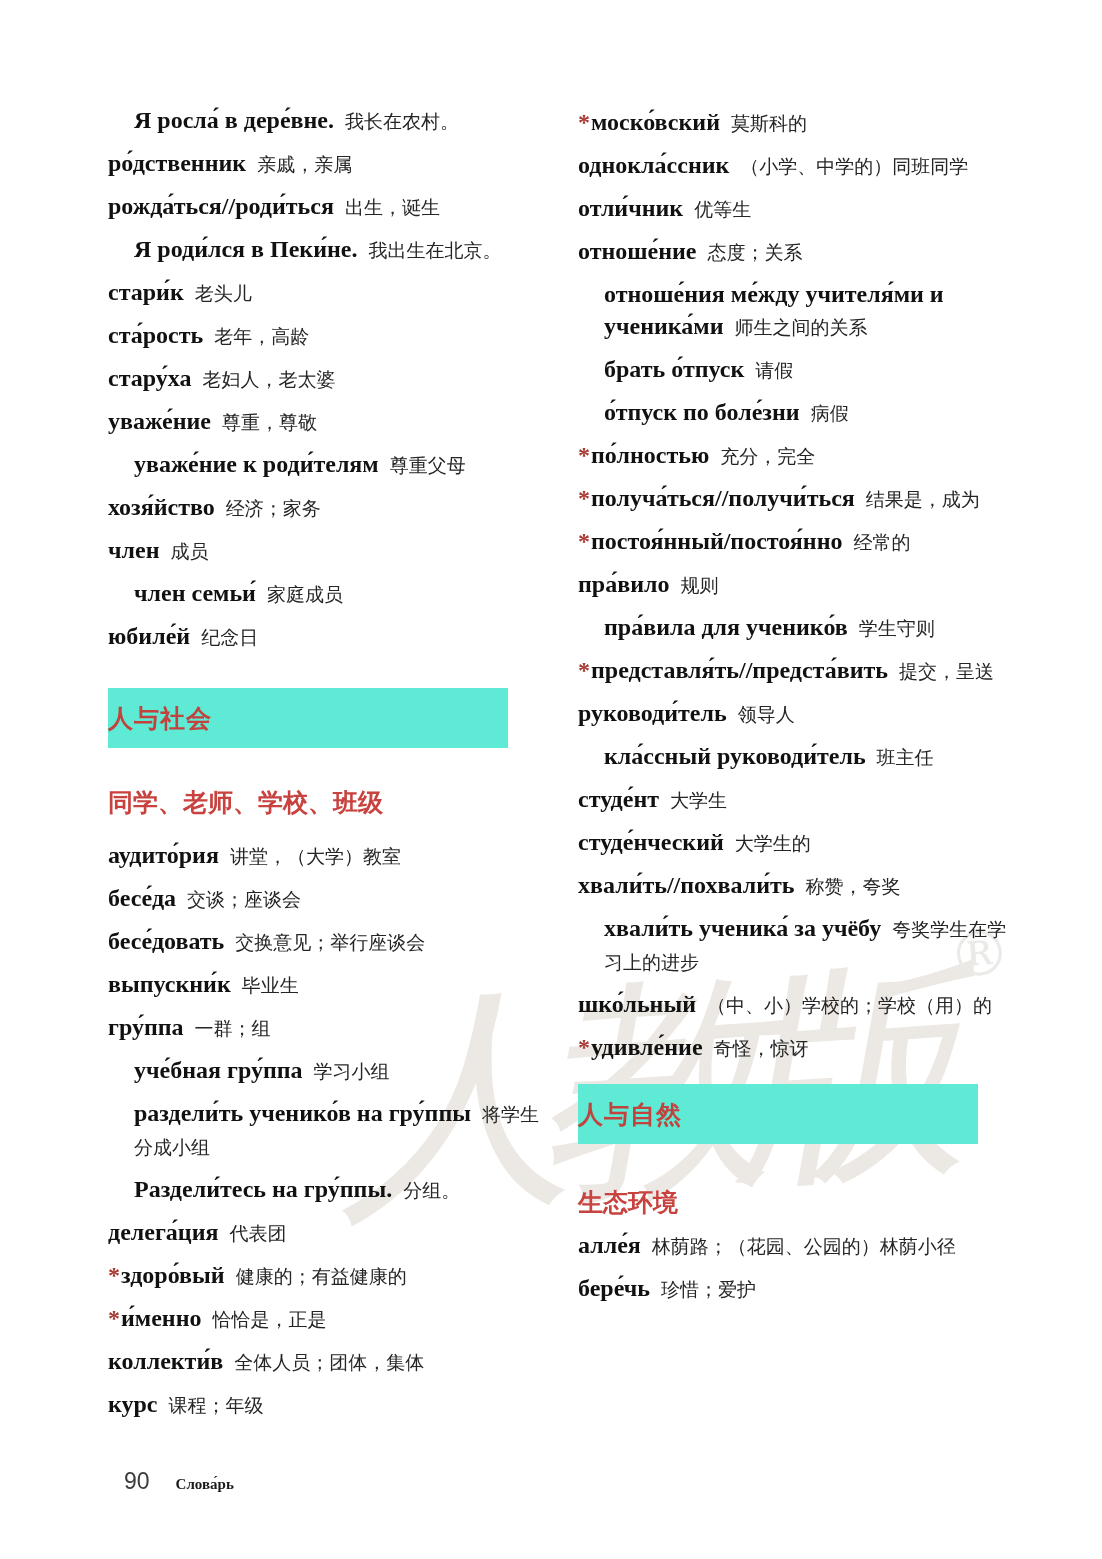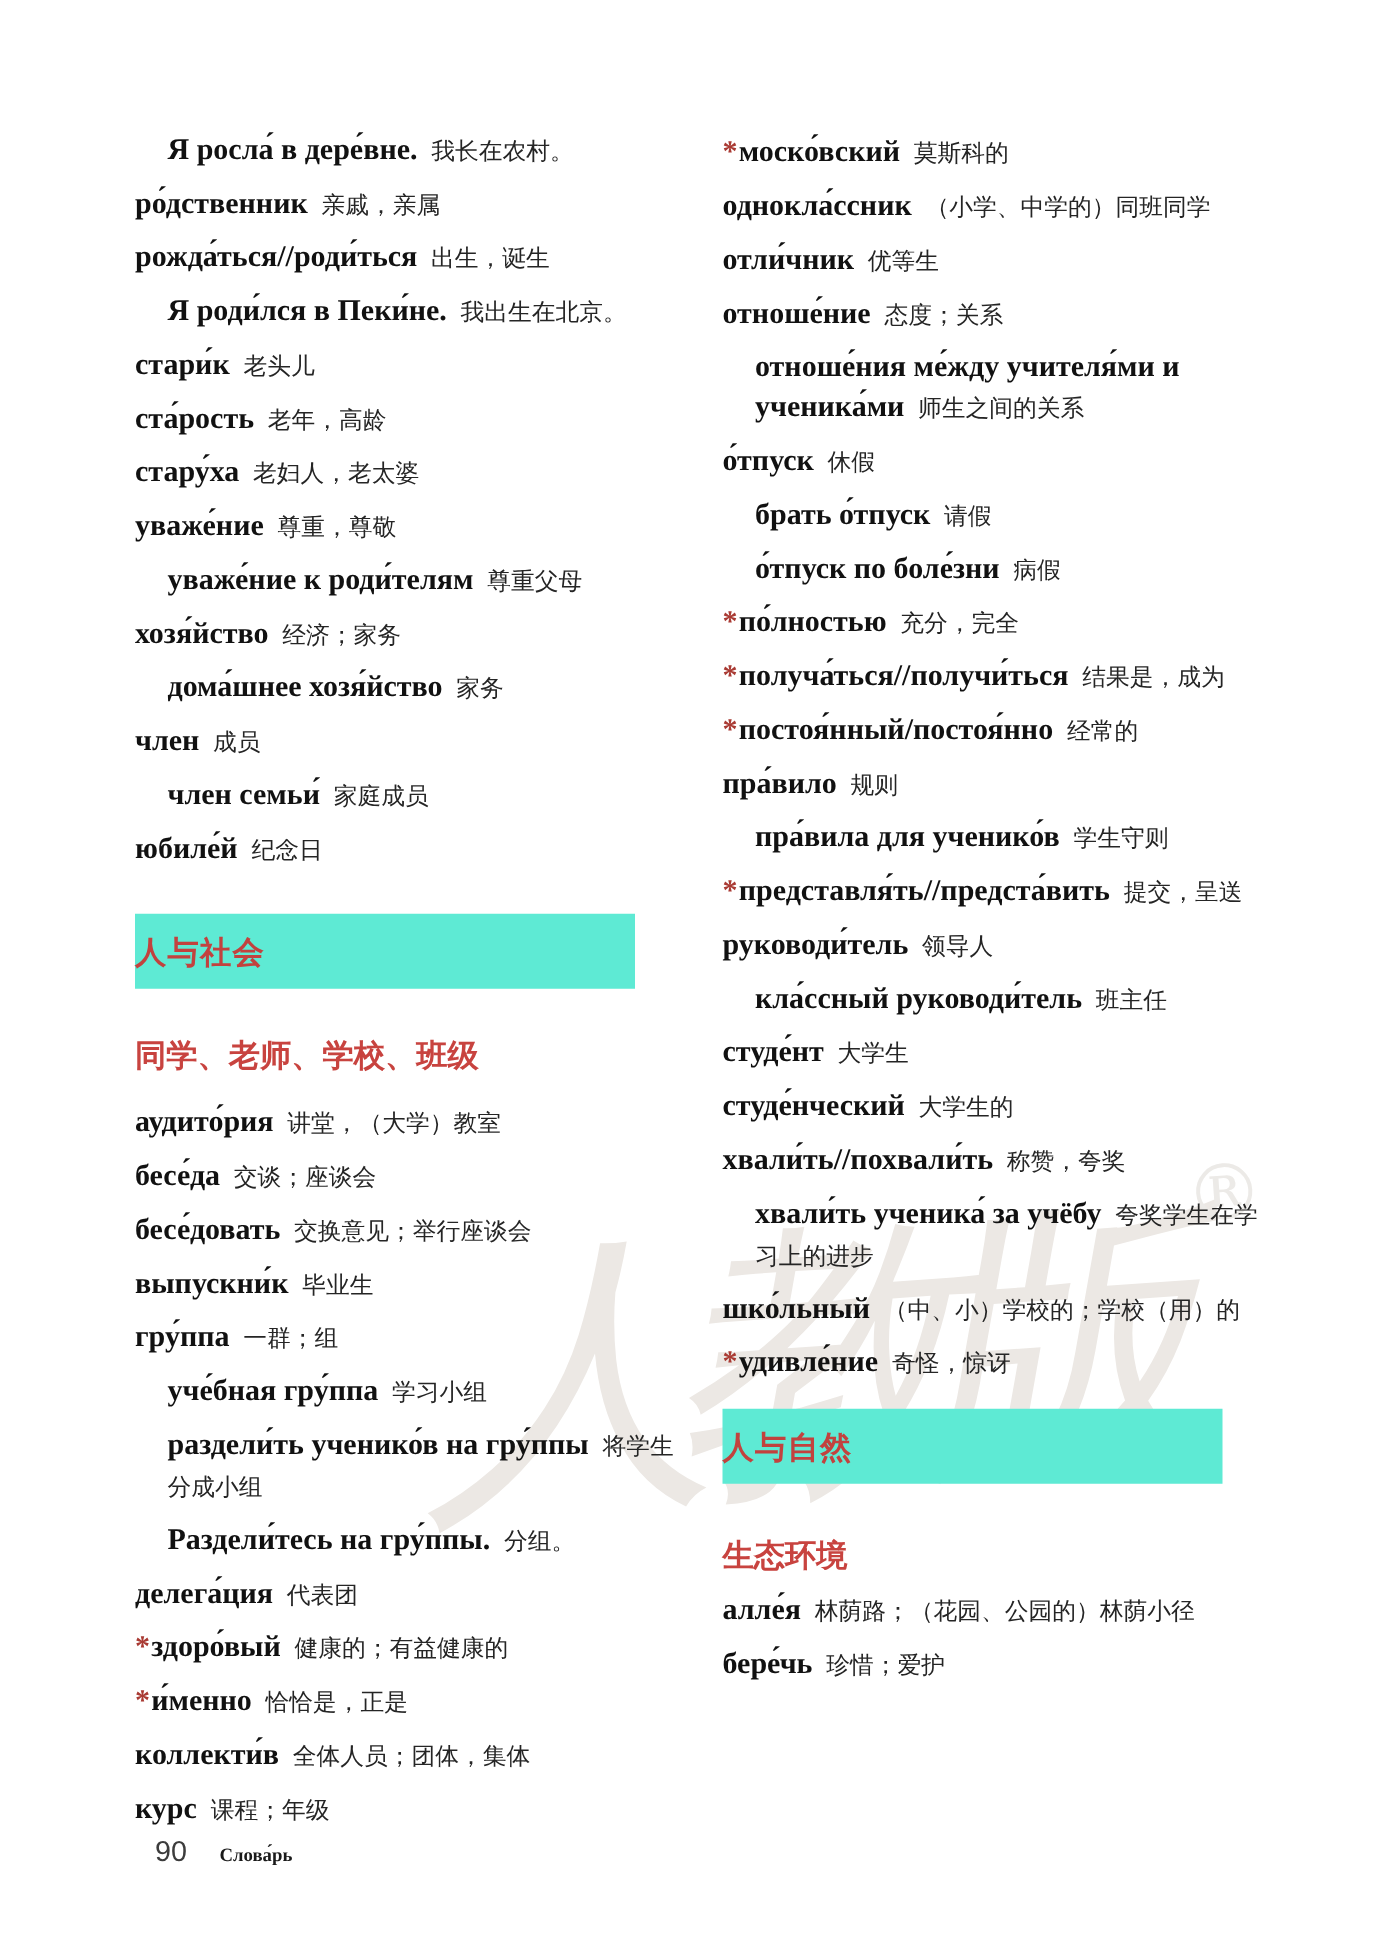--- a/index.html
+++ b/index.html
@@ -77,21 +77,20 @@
         <div class="entry indent"><span class="ru">Я росла́ в дере́вне.</span><span class="zh">我长在农村。</span></div>
         <div class="entry"><span class="ru">ро́дственник</span><span class="zh">亲戚，亲属</span></div>
         <div class="entry"><span class="ru">рожда́ться//роди́ться</span><span class="zh">出生，诞生</span></div>
         <div class="entry indent"><span class="ru">Я роди́лся в Пеки́не.</span><span class="zh">我出生在北京。</span></div>
         <div class="entry"><span class="ru">стари́к</span><span class="zh">老头儿</span></div>
         <div class="entry"><span class="ru">ста́рость</span><span class="zh">老年，高龄</span></div>
         <div class="entry"><span class="ru">стару́ха</span><span class="zh">老妇人，老太婆</span></div>
         <div class="entry"><span class="ru">уваже́ние</span><span class="zh">尊重，尊敬</span></div>
         <div class="entry indent"><span class="ru">уваже́ние к роди́телям</span><span class="zh">尊重父母</span></div>
         <div class="entry"><span class="ru">хозя́йство</span><span class="zh">经济；家务</span></div>
-        <div class="entry indent"><span class="ru">дома́шнее хозя́йство</span><span class="zh">家务</span></div>
         <div class="entry"><span class="ru">член</span><span class="zh">成员</span></div>
         <div class="entry indent"><span class="ru">член семьи́</span><span class="zh">家庭成员</span></div>
         <div class="entry"><span class="ru">юбиле́й</span><span class="zh">纪念日</span></div>
       </div>
     <div class="band">
       <span class="band-title">人与社会</span>
     </div>
     <div class="subheading">同学、老师、学校、班级</div>
     <div class="entries">
         <div class="entry"><span class="ru">аудито́рия</span><span class="zh">讲堂，（大学）教室</span></div>
@@ -110,21 +109,20 @@
       </div>
   </div>
 
   <div class="column col-right">
     <div class="entries">
         <div class="entry"><span class="star">*</span><span class="ru">моско́вский</span><span class="zh">莫斯科的</span></div>
         <div class="entry"><span class="ru">однокла́ссник</span><span class="zh">（小学、中学的）同班同学</span></div>
         <div class="entry"><span class="ru">отли́чник</span><span class="zh">优等生</span></div>
         <div class="entry"><span class="ru">отноше́ние</span><span class="zh">态度；关系</span></div>
         <div class="entry indent"><span class="ru">отноше́ния ме́жду учителя́ми и ученика́ми</span><span class="zh">师生之间的关系</span></div>
-        <div class="entry"><span class="ru">о́тпуск</span><span class="zh">休假</span></div>
         <div class="entry indent"><span class="ru">брать о́тпуск</span><span class="zh">请假</span></div>
         <div class="entry indent"><span class="ru">о́тпуск по боле́зни</span><span class="zh">病假</span></div>
         <div class="entry"><span class="star">*</span><span class="ru">по́лностью</span><span class="zh">充分，完全</span></div>
         <div class="entry"><span class="star">*</span><span class="ru">получа́ться//получи́ться</span><span class="zh">结果是，成为</span></div>
         <div class="entry"><span class="star">*</span><span class="ru">постоя́нный/постоя́нно</span><span class="zh">经常的</span></div>
         <div class="entry"><span class="ru">пра́вило</span><span class="zh">规则</span></div>
         <div class="entry indent"><span class="ru">пра́вила для ученико́в</span><span class="zh">学生守则</span></div>
         <div class="entry"><span class="star">*</span><span class="ru">представля́ть//предста́вить</span><span class="zh">提交，呈送</span></div>
         <div class="entry"><span class="ru">руководи́тель</span><span class="zh">领导人</span></div>
         <div class="entry indent"><span class="ru">кла́ссный руководи́тель</span><span class="zh">班主任</span></div>

